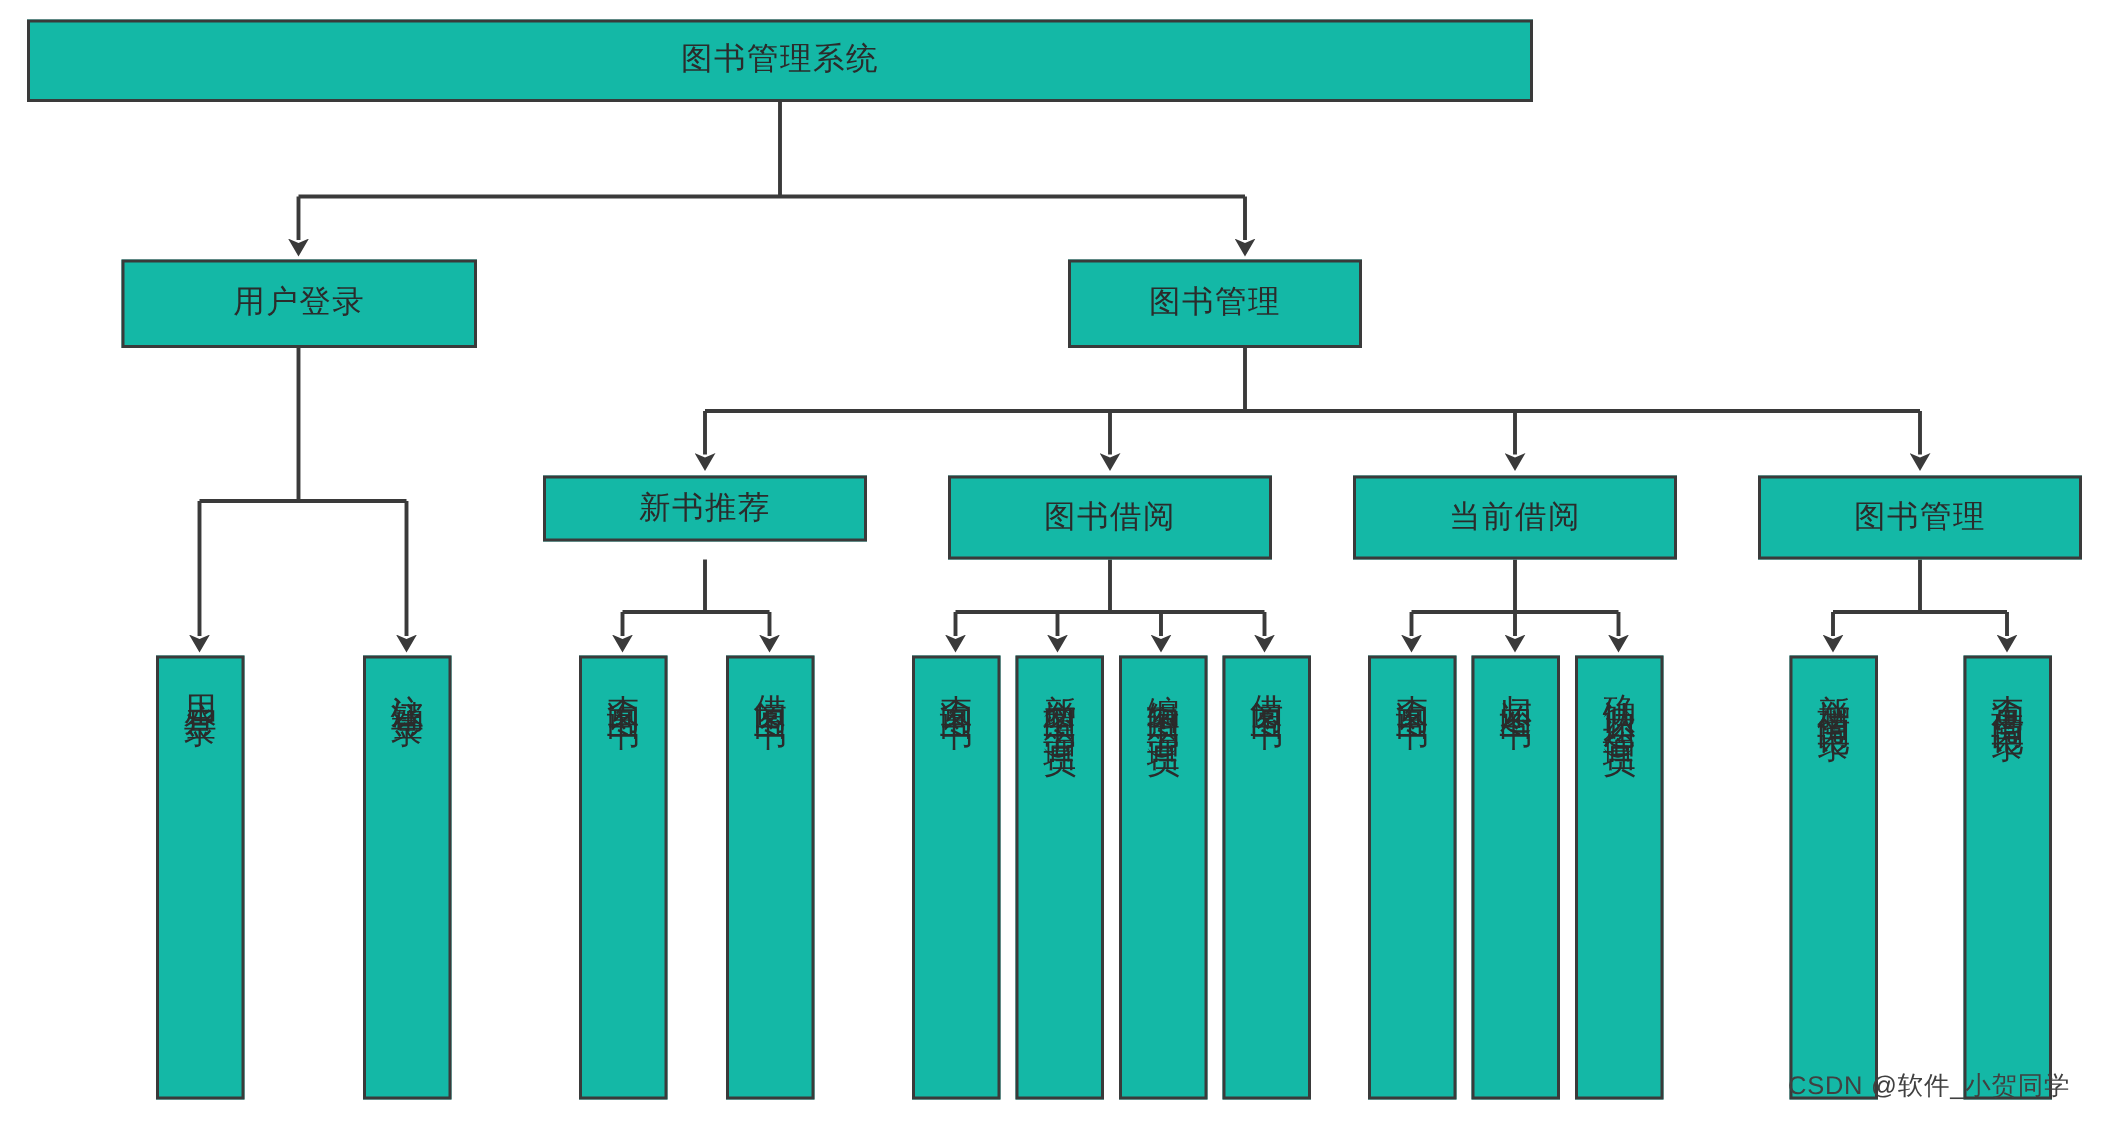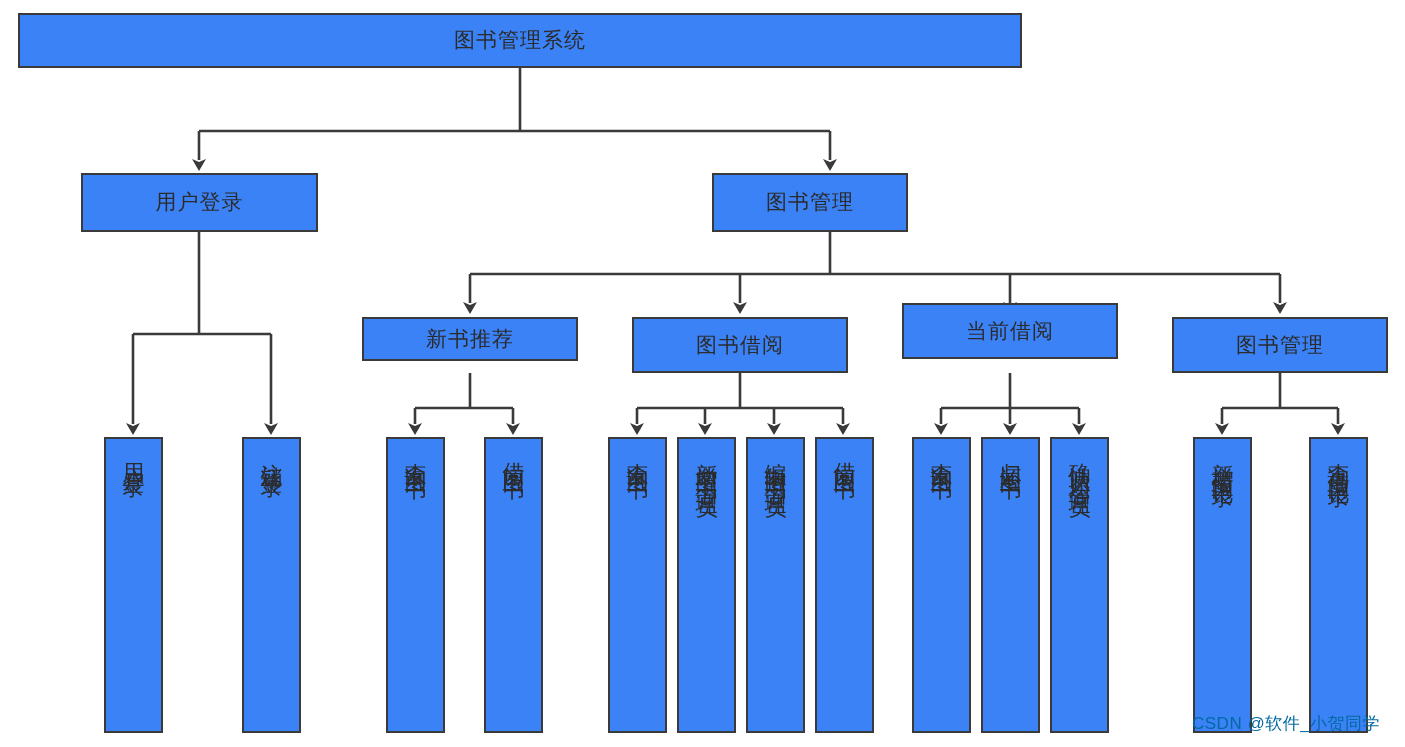--- a/index.html
+++ b/index.html
@@ -10,21 +10,21 @@
     font-family:"Liberation Sans","DejaVu Sans",sans-serif;
     overflow:hidden;
   }
   #canvas{position:relative;width:1405px;height:747px;}
 
   svg#wires{position:absolute;left:0;top:0;width:1405px;height:747px;pointer-events:none;}
 
   .node{
     position:absolute;
     box-sizing:border-box;
-    background:#3b82f6;
+    background:#14b8a6;
     border:2.5px solid #3a3a3a;
     display:flex;
     align-items:center;
     justify-content:center;
     color:#2b2b2b;
   }
   .node .lbl{
     font-size:21px;
     line-height:1.15;
     letter-spacing:1px;
@@ -44,21 +44,21 @@
     line-height:1.28;
     letter-spacing:5px;
     white-space:nowrap;
     transform:none;
   }
 
   #watermark{
     position:absolute;
     left:1192px;top:712px;
     font-size:17px;
-    color:#0369a1;
+    color:#404040;
     white-space:nowrap;
     letter-spacing:0.5px;
   }
 </style>
 </head>
 <body>
 
 <div id="canvas">
 
   <svg id="wires" viewBox="0 0 1405 747">
@@ -124,21 +124,21 @@
   <div class="node" style="left:712px;top:173px;width:196px;height:59px;">
     <span class="lbl">图书管理</span>
   </div>
 
   <div class="node" style="left:362px;top:317px;width:216px;height:44px;">
     <span class="lbl">新书推荐</span>
   </div>
   <div class="node" style="left:632px;top:317px;width:216px;height:56px;">
     <span class="lbl">图书借阅</span>
   </div>
-  <div class="node" style="left:902px;top:303px;width:216px;height:56px;">
+  <div class="node" style="left:902px;top:317px;width:216px;height:56px;">
     <span class="lbl">当前借阅</span>
   </div>
   <div class="node" style="left:1172px;top:317px;width:216px;height:56px;">
     <span class="lbl">图书管理</span>
   </div>
 
   <div class="node leaf" style="left:104px;top:437px;width:59px;height:296px;">
     <span class="lbl">用户登录</span>
   </div>
   <div class="node leaf" style="left:242px;top:437px;width:59px;height:296px;">

